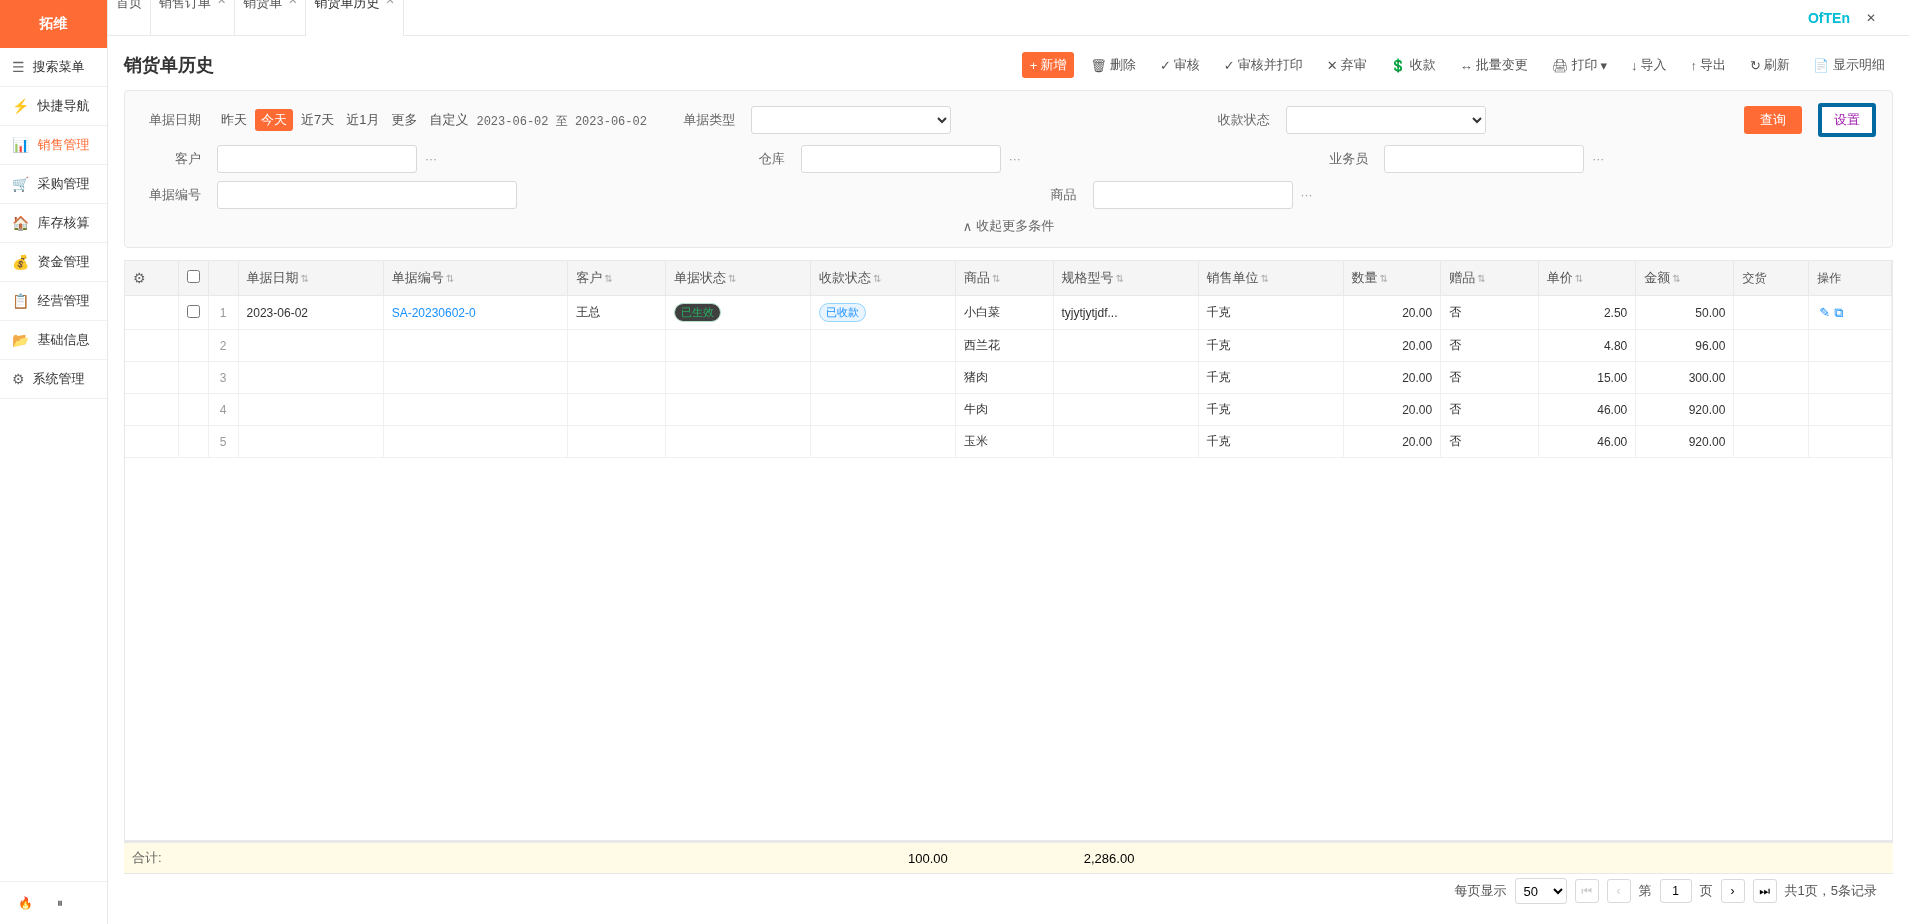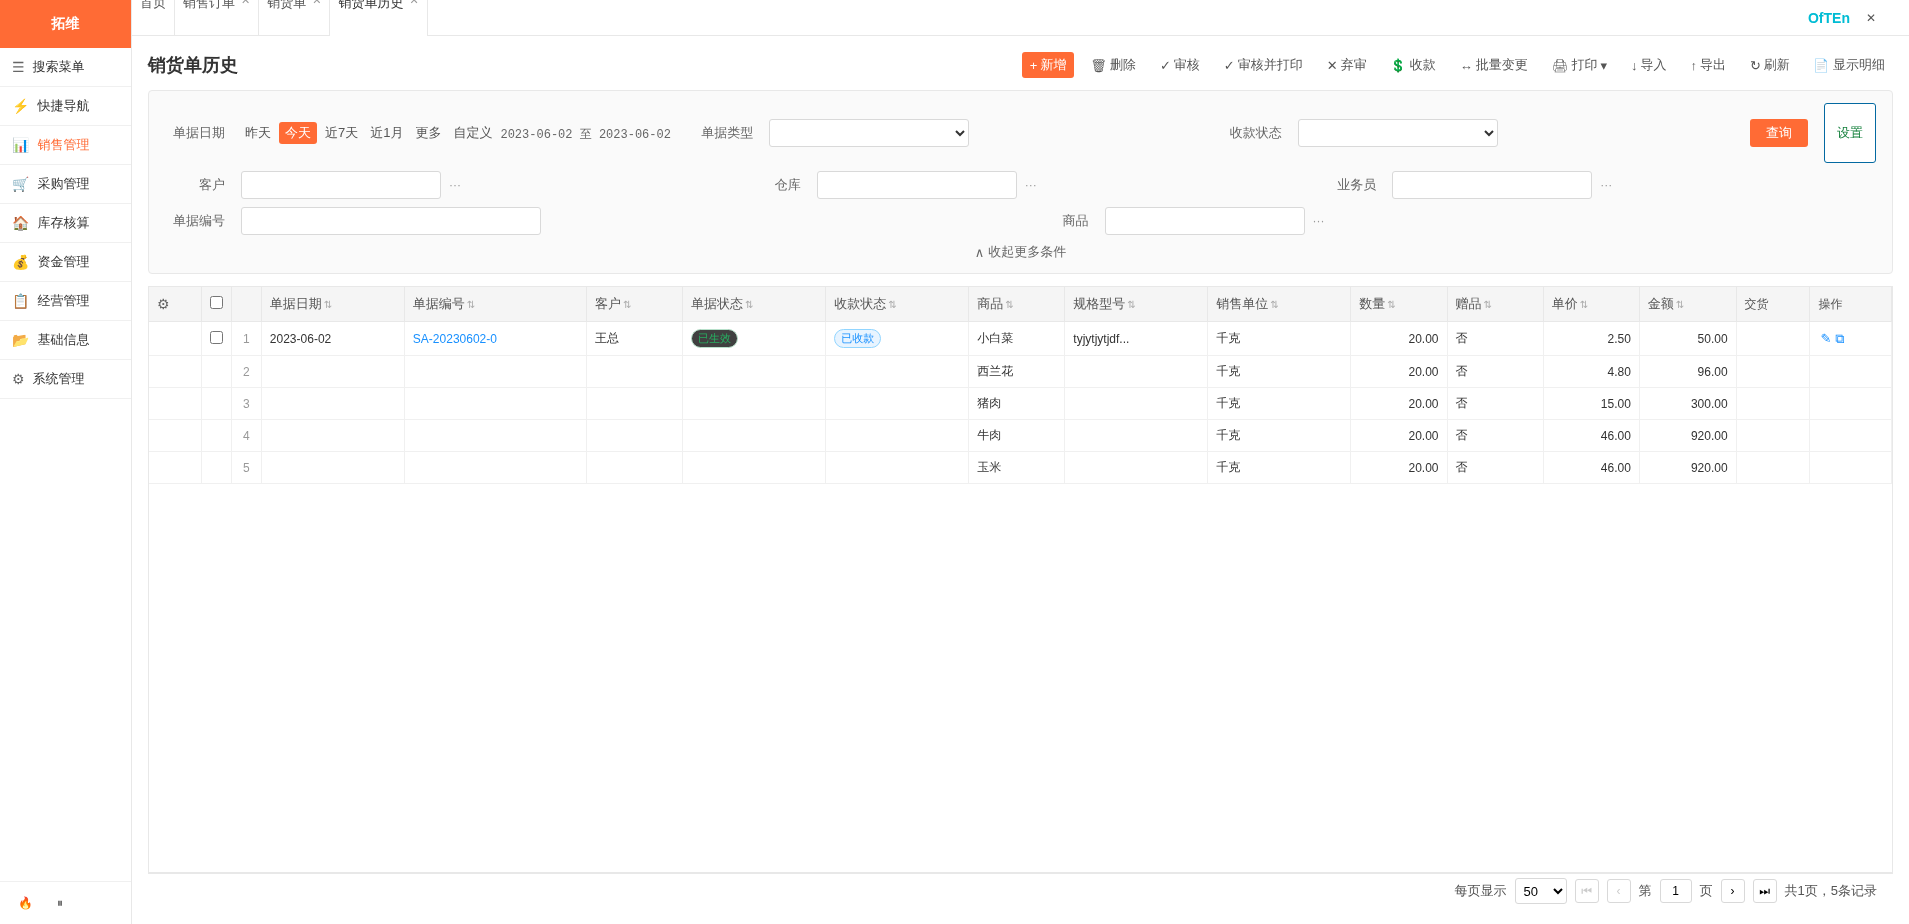--- a/index.html
+++ b/index.html
@@ -1,20 +1,20 @@
 <!DOCTYPE html>
 <html><head>
   <meta charset="utf-8">
   <style>
     * { box-sizing: border-box; margin: 0; padding: 0; font-family: 'Microsoft YaHei', Arial, sans-serif; font-size: 13px; }
     body { display: flex; height: 924px; overflow: hidden; background: #f5f5f5; }
 
     
     .sidebar {
-      width: 132px;
+      width: 108px;
       background: #fff;
       border-right: 1px solid #e8e8e8;
       display: flex;
       flex-direction: column;
       flex-shrink: 0;
     }
     .sidebar-logo {
       height: 48px;
       background: #ff6b35;
       display: flex;
@@ -216,24 +216,24 @@
       background: #ff6b35;
       color: #fff;
       border: none;
       border-radius: 3px;
       padding: 5px 16px;
       cursor: pointer;
       font-size: 13px;
     }
     .setting-btn {
       background: #fff;
-      color: #15803d;
-      border: 1px solid #0369a1;
-      border-radius: 3px;
-      padding: 20px 12px;
+      color: #a21caf;
+      border: 4px solid #0369a1;
+      border-radius: 3px;
+      padding: 4px 12px;
       cursor: pointer;
       font-size: 13px;
     }
 
     
     .table-container {
       flex: 1;
       overflow: auto;
       border: 1px solid #e8e8e8;
     }
@@ -645,20 +645,25 @@
     <td>否</td>
     <td style="text-align:right;">46.00</td>
     <td style="text-align:right;">920.00</td>
     <td></td>
     <td></td>
   </tr>
           </tbody>
       </table>
     </div>
 
+    <div class="table-footer">
+      <span class="footer-label">合计:</span>
+      <span class="footer-total-qty">100.00</span>
+      <span class="footer-total-amount">2,286.00</span>
+    </div>
 
     <div class="pagination">
       <span>每页显示</span>
       <select class="page-size-select">
         <option>50</option>
         <option>20</option>
         <option>100</option>
       </select>
       <button class="page-btn" disabled="">⏮</button>
       <button class="page-btn" disabled="">‹</button>

